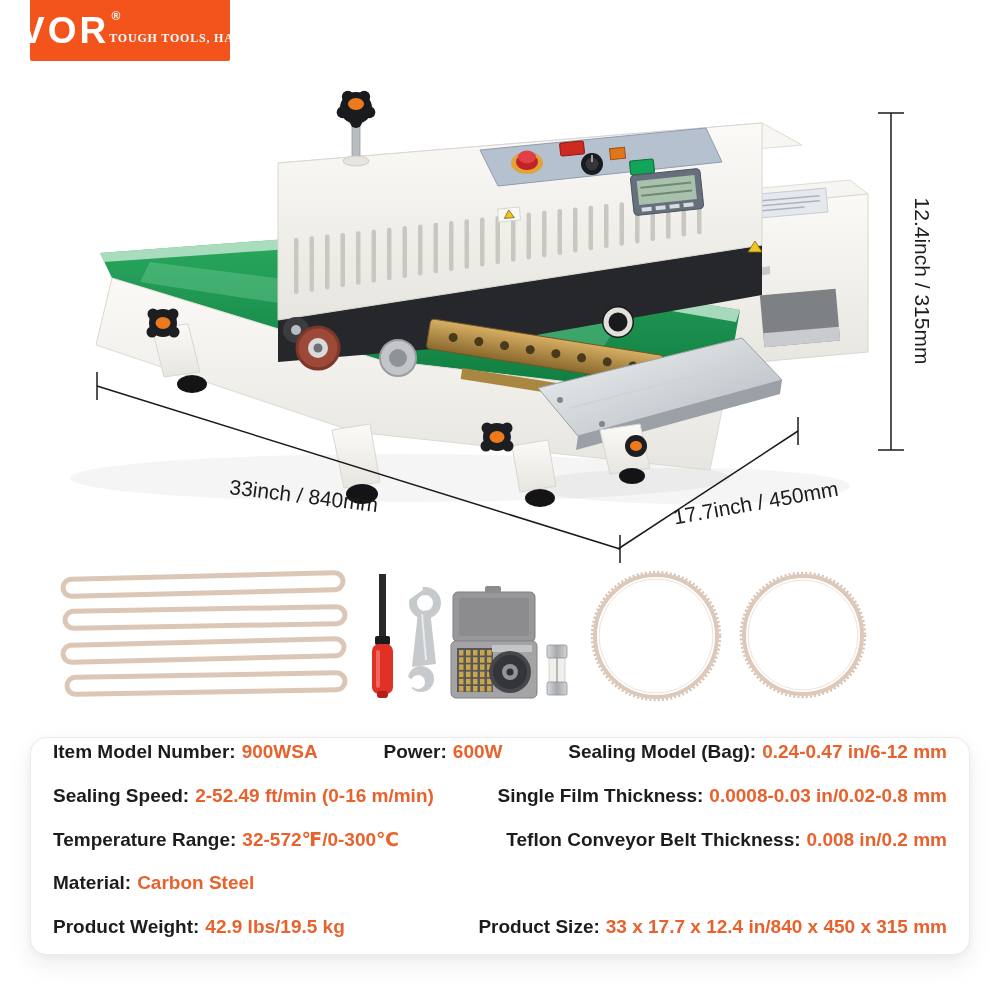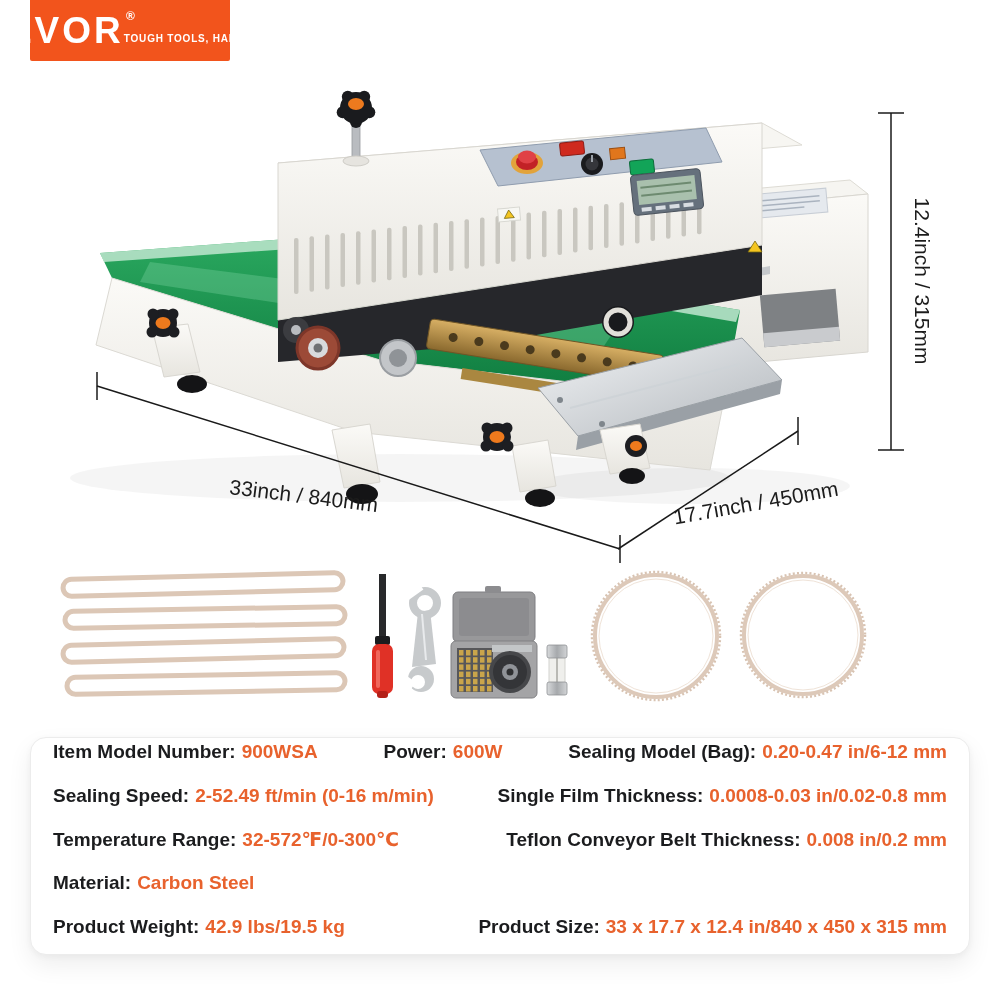--- a/index.html
+++ b/index.html
@@ -8,21 +8,21 @@
     font-family:"Liberation Sans","DejaVu Sans",sans-serif;overflow:hidden;
   }
   
   .logo{
     position:absolute;left:30px;top:0;width:200px;height:61px;background:#F2541C;
     color:#fff;display:flex;flex-direction:row;align-items:center;justify-content:center;
     border-radius:0 0 2px 2px;
   }
   .logo-name{font-size:37px;font-weight:bold;letter-spacing:3px;line-height:1;position:relative;}
   .logo-reg{font-size:12px;position:absolute;top:-2px;right:-14px;font-weight:bold;}
-  .logo-tagline{font-size:10px;font-weight:bold;letter-spacing:.8px;margin-top:16px;white-space:nowrap;}
+  .logo-tagline{font-size:12px;font-weight:bold;letter-spacing:.8px;margin-top:16px;white-space:nowrap;font-family:Liberation Serif, serif;}
   
   .product-svg{position:absolute;left:0;top:0;width:1000px;height:1000px;}
   
   .spec-card{
     position:absolute;left:30px;top:737px;width:940px;height:218px;box-sizing:border-box;
     background:#fff;border:1px solid #ececec;border-radius:16px;
     box-shadow:0 10px 24px rgba(0,0,0,.07),0 2px 6px rgba(0,0,0,.04);
     padding:0 22px 13px 22px;display:flex;flex-direction:column;justify-content:space-between;
   }
   .spec-row{display:flex;justify-content:space-between;align-items:center;
@@ -357,21 +357,21 @@
         <circle cx="803" cy="635" r="59" fill="none" stroke="#DDC9B9" stroke-width="4"></circle>
         <circle cx="803" cy="635" r="55" fill="none" stroke="#efe3d8" stroke-width="1"></circle>
       </g>
     </g>
   </svg>
 
   <div class="spec-card">
     <div class="spec-row">
       <span class="cell"><span>Item Model Number:</span><span class="val">900WSA</span></span>
       <span class="cell"><span>Power:</span><span class="val">600W</span></span>
-      <span class="cell"><span>Sealing Model (Bag):</span><span class="val">0.20-0.47 in/6-12 mm</span></span>
+      <span class="cell"><span>Sealing Model (Bag):</span><span class="val">0.24-0.47 in/6-12 mm</span></span>
     </div>
     <div class="spec-row">
       <span class="cell"><span>Sealing Speed:</span><span class="val">2-52.49 ft/min (0-16 m/min)</span></span>
       <span class="cell"><span>Single Film Thickness:</span><span class="val">0.0008-0.03 in/0.02-0.8 mm</span></span>
     </div>
     <div class="spec-row">
       <span class="cell"><span>Temperature Range:</span><span class="val">32-572℉/0-300℃</span></span>
       <span class="cell"><span>Teflon Conveyor Belt Thickness:</span><span class="val">0.008 in/0.2 mm</span></span>
     </div>
     <div class="spec-row">

